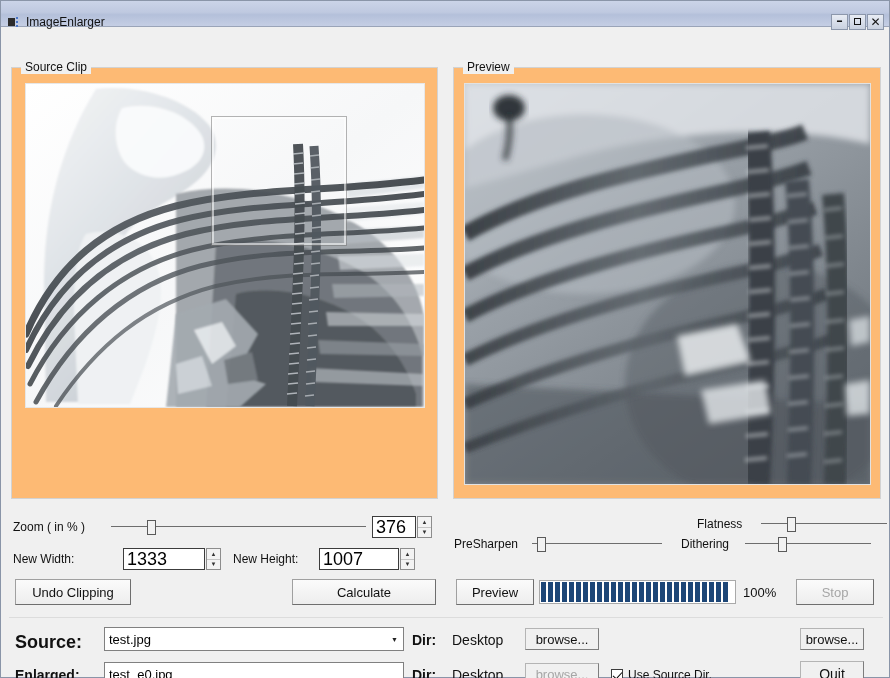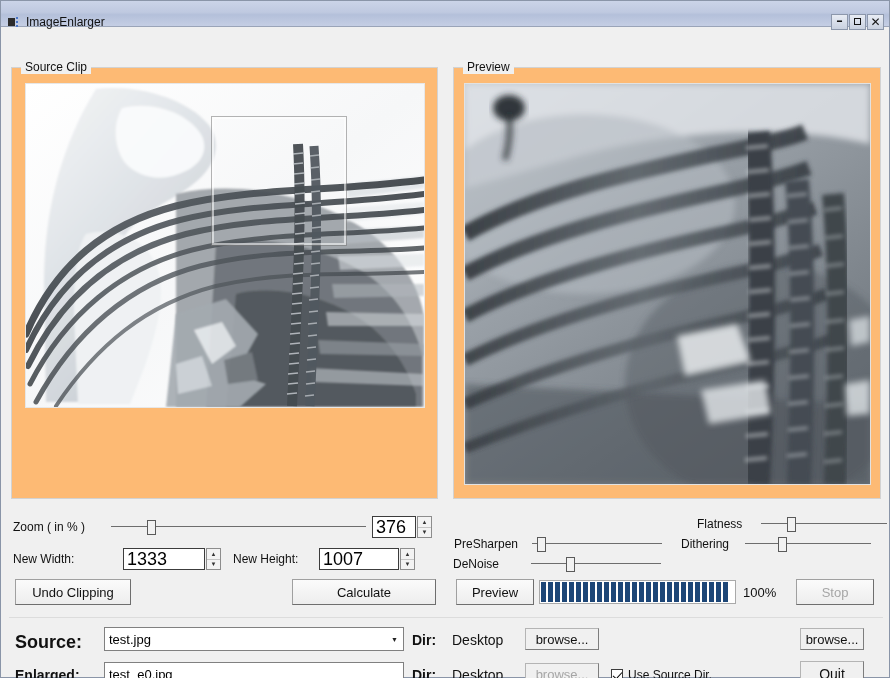--- a/index.html
+++ b/index.html
@@ -430,27 +430,20 @@
       </span>
     </div>
 
     <div class="row" style="left:452px;top:509px;width:210px;justify-content:center;">
       <span class="lbl" style="width:78px;">PreSharpen</span>
       <span class="slider" style="width:130px;">
         <span class="track"></span>
         <span class="thumb" style="left:4%;"></span>
       </span>
     </div>
-    <div class="row" style="left:452px;top:529px;width:210px;">
-      <span class="lbl" style="width:78px;">DeNoise</span>
-      <span class="slider" style="width:130px;">
-        <span class="track"></span>
-        <span class="thumb" style="left:27%;"></span>
-      </span>
-    </div>
     <div class="row" style="left:696px;top:489px;width:200px;">
       <span class="lbl" style="width:64px;">Flatness</span>
       <span class="slider" style="width:126px;">
         <span class="track"></span>
         <span class="thumb" style="left:21%;"></span>
       </span>
     </div>
     <div class="row" style="left:680px;top:509px;width:200px;">
       <span class="lbl" style="width:64px;">Dithering</span>
       <span class="slider" style="width:126px;">

